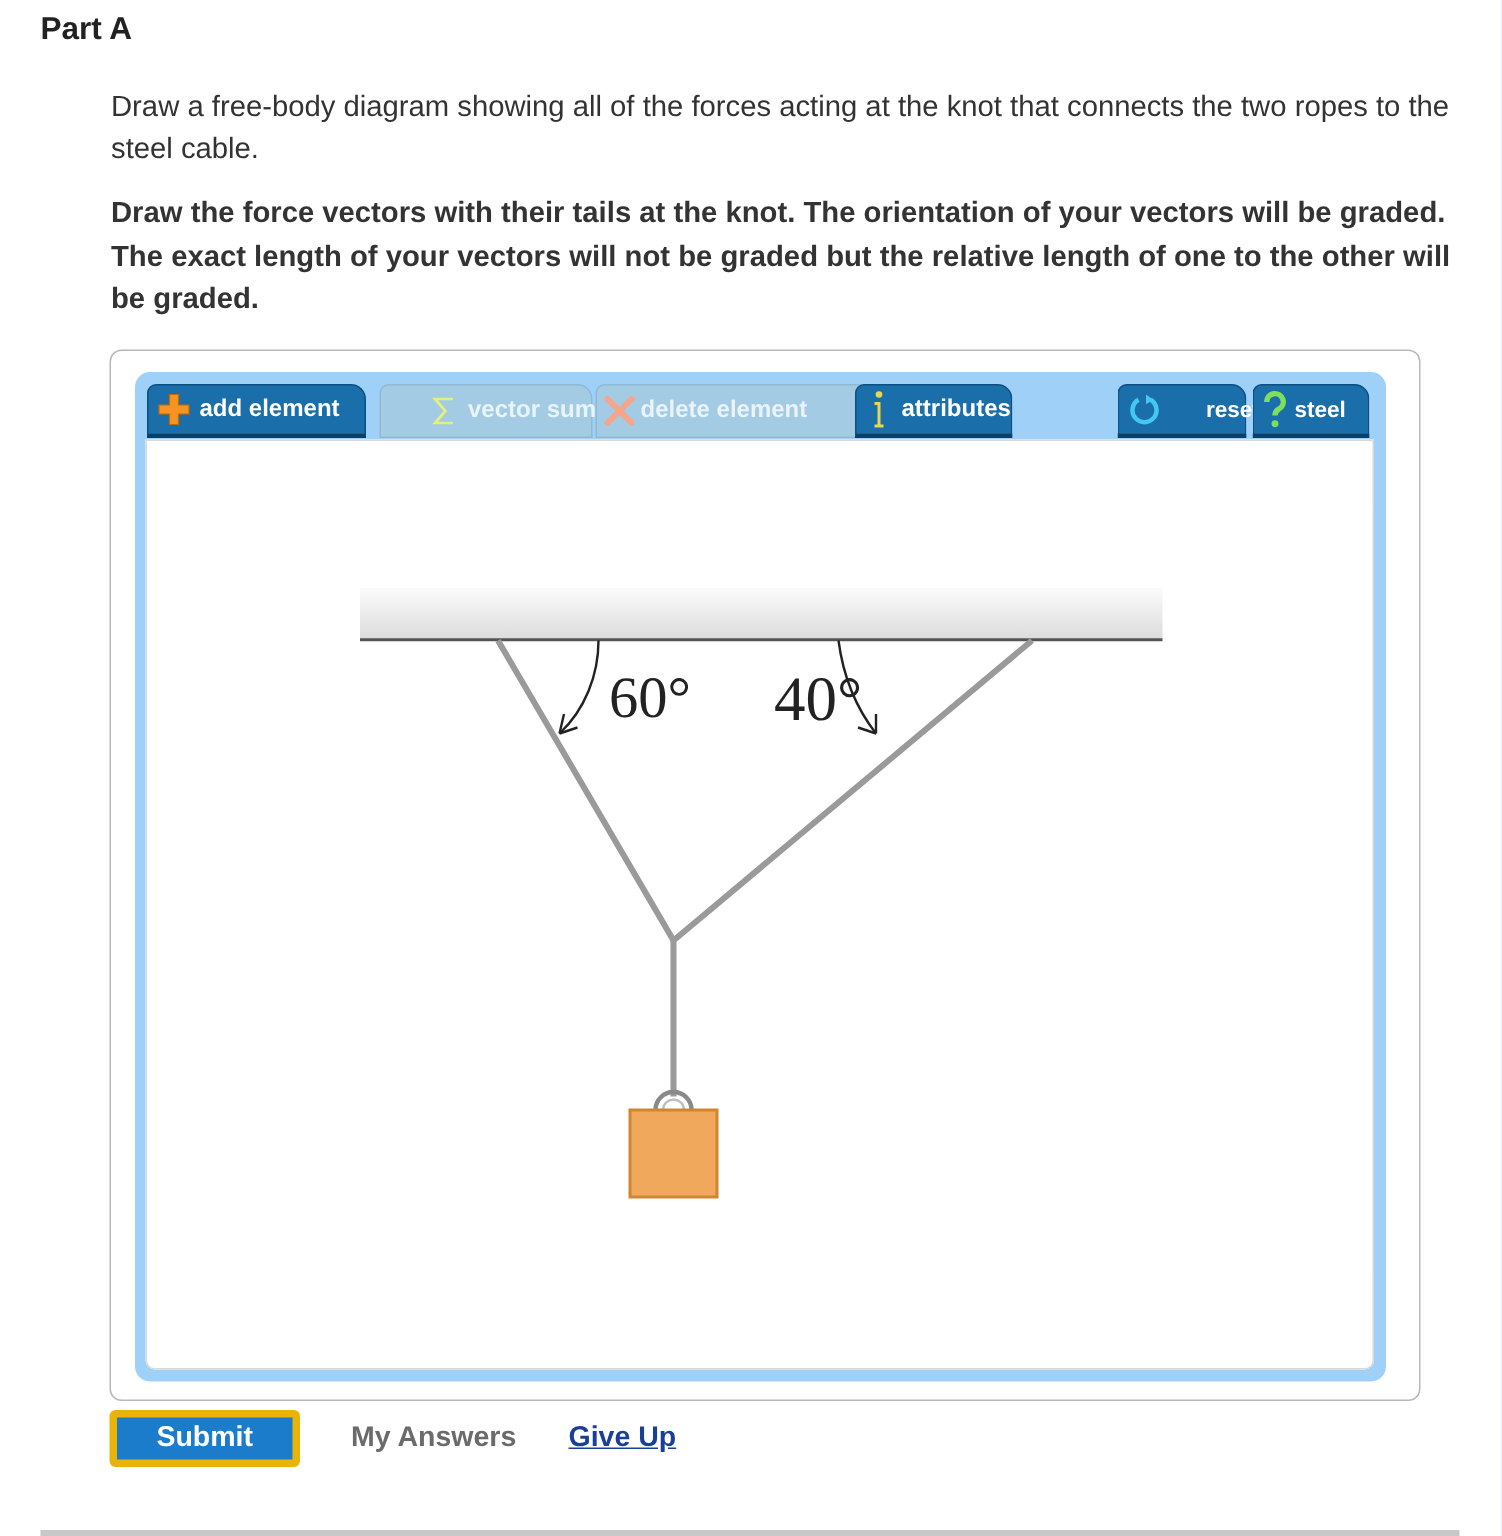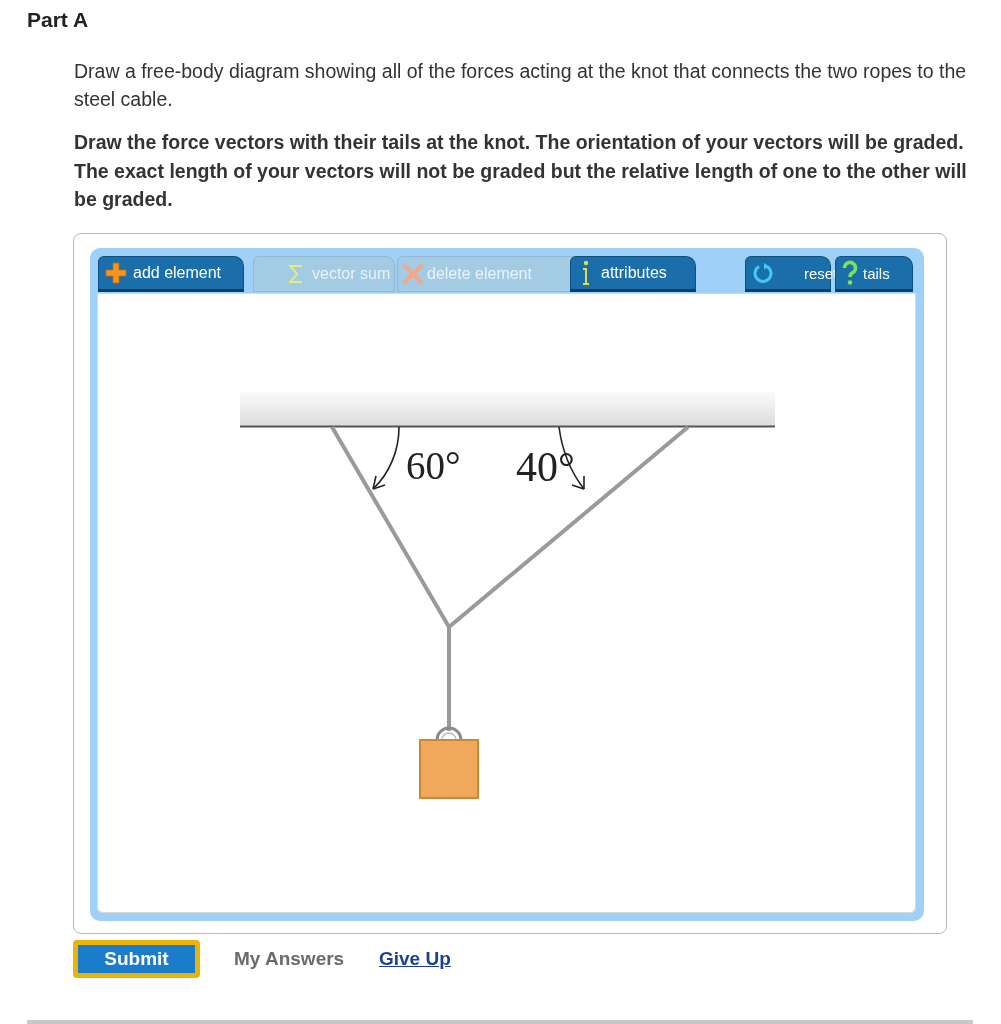--- a/index.html
+++ b/index.html
@@ -11,21 +11,21 @@
 
   .outer-frame { position:absolute; left:73px; top:233px; width:874px; height:701px;
                  border:1px solid #b8b8b8; border-radius:8px; background:#fff; box-sizing:border-box; }
   .blue-frame { position:absolute; left:90px; top:248px; width:834px; height:673px;
                 background:#9fd0f8; border-radius:10px; }
   .canvas { position:absolute; left:97px; top:293px; width:819px; height:620px; background:#fff;
             border-radius:0 0 6px 6px; box-shadow: inset 0 0 0 1px #d8d8d8; }
 
   .tab { position:absolute; top:256px; height:36px; box-sizing:border-box;
          border-radius:6px 10px 0 0; display:flex; align-items:center; padding:0 6px;
-         font-size:16px; font-weight:normal; white-space:nowrap; cursor:pointer; }
+         font-size:16px; font-weight:bold; white-space:nowrap; cursor:pointer; }
   .tab.active { background:#1a6fab; color:#fff; border:1px solid #0e4e80; border-bottom:3px solid #0c3f68; }
   .tab.disabled { background:#a3cbe3; color:#e9f3fa; border:1px solid #8fbad6; }
   .tab .icon { display:inline-flex; align-items:center; justify-content:center; margin-right:6px; }
 
   .diagram { position:absolute; left:0; top:0; width:1001px; height:1024px; pointer-events:none; }
 
   .submit-btn { position:absolute; left:73px; top:940px; width:127px; height:38px;
                 background:#1b7ccc; border:5px solid #eab308; border-radius:4px; color:#fff;
                 font-size:19px; font-weight:bold; display:flex; align-items:center; justify-content:center;
                 box-sizing:border-box; cursor:pointer; font-family:"Liberation Sans", sans-serif; }
@@ -63,21 +63,21 @@
 
 <div class="tab disabled" style="left:397px; width:196px; padding-left:4px;">
   <span class="icon" style="margin-right:3px;">
     <svg width="22" height="22" viewBox="0 0 22 22">
         <path d="M3 3L19 19M19 3L3 19" stroke="#f4a58a" stroke-width="4" stroke-linecap="round"></path>
       </svg>
   </span>
   <span>delete element</span>
 </div>
 
-<div class="tab active" style="left:570px; width:126px; padding-left:10px;">
+<div class="tab active" style="left:570px; width:105px; padding-left:10px;">
   <span class="icon" style="margin-right:10px;">
     <svg width="10" height="26" viewBox="0 0 10 26">
         <circle cx="5" cy="3" r="2.2" fill="#e8d84a"></circle>
         <path d="M5 8v16M2 24h6M2 9h3" stroke="#e8d84a" stroke-width="2" fill="none"></path>
       </svg>
   </span>
   <span>attributes</span>
 </div>
 
 <div class="tab active" style="left:745px; width:86px; font-size:15px;gap:24px;">
@@ -90,21 +90,21 @@
   <span>reset</span>
 </div>
 
 <div class="tab active" style="left:835px; width:78px; font-size:15px;">
   <span class="icon" style="margin-right:5px;">
     <svg width="16" height="26" viewBox="0 0 16 26">
         <path d="M2.5 8a5.5 5.5 0 1 1 8 4.8c-2 1.1-2.5 2-2.5 4.2" fill="none" stroke="#7ee05a" stroke-width="3.6"></path>
         <circle cx="8" cy="22.5" r="2.3" fill="#7ee05a"></circle>
       </svg>
   </span>
-  <span>tails</span>
+  <span>steel</span>
 </div>
 
 <div class="canvas"></div>
 
 <svg class="diagram" width="1001" height="1024" viewBox="0 0 1001 1024">
   <defs>
     <linearGradient id="ceil" x1="0" y1="0" x2="0" y2="1">
       <stop offset="0" stop-color="#fbfbfb"></stop>
       <stop offset="1" stop-color="#dcdcdc"></stop>
     </linearGradient>

